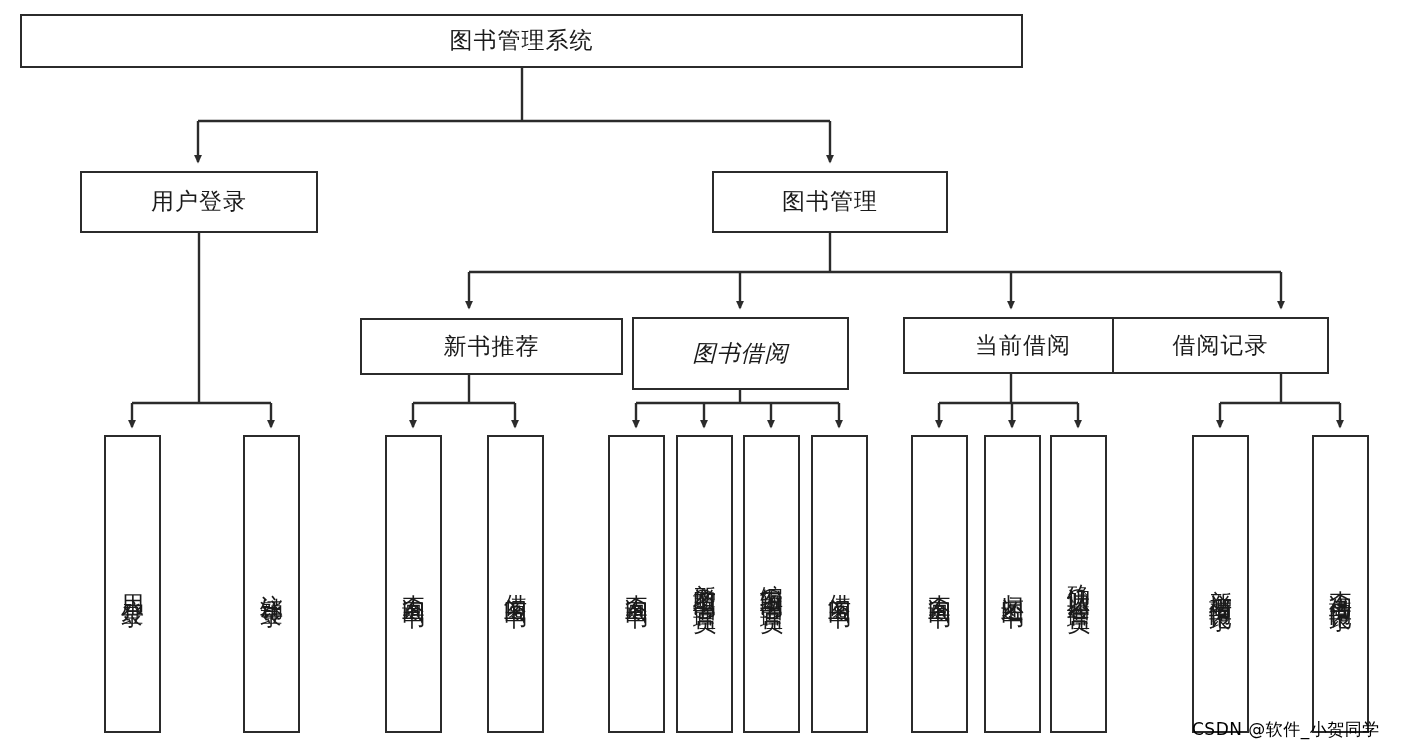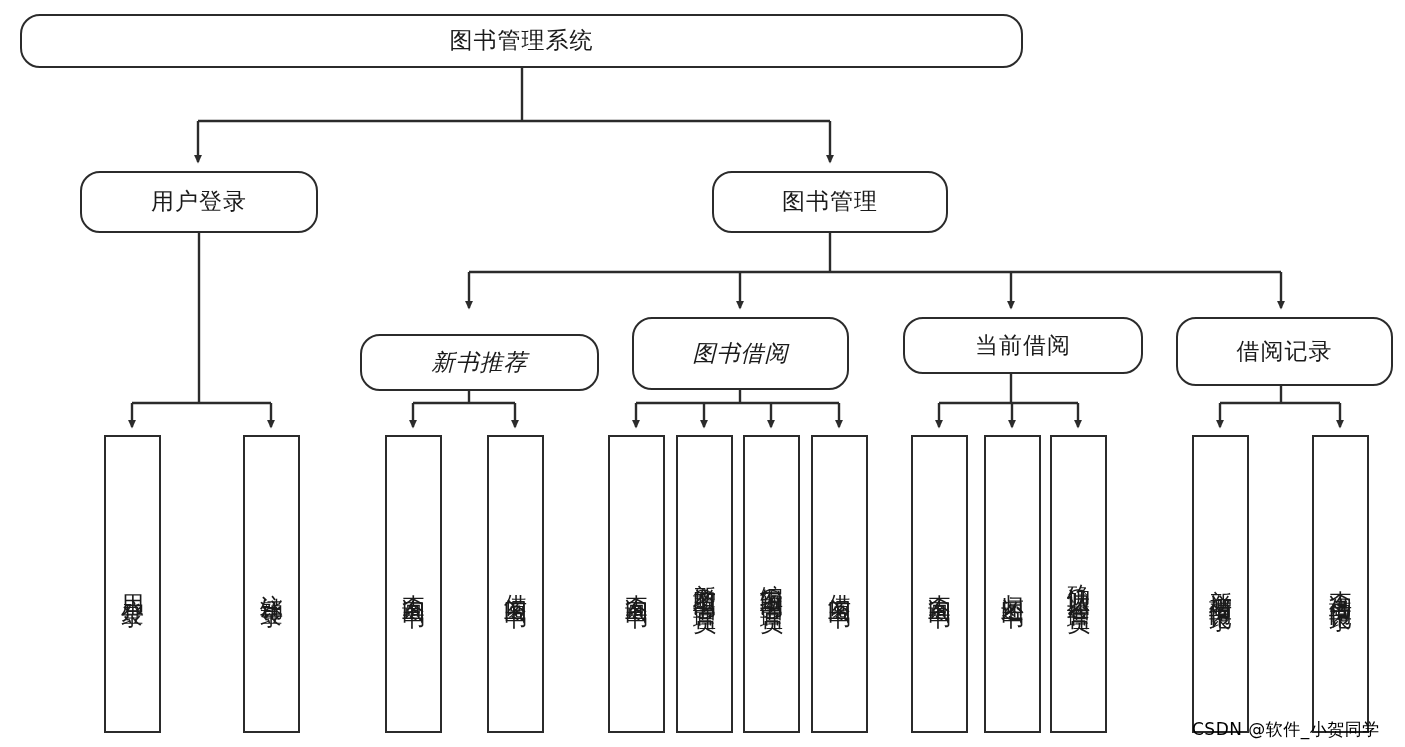--- a/index.html
+++ b/index.html
@@ -30,21 +30,20 @@
     border: 2px solid #2b2b2b;
     display: flex;
     align-items: center;
     justify-content: center;
     color: #1a1a1a;
   }
   .node-h {
     font-size: 23px;
     letter-spacing: 1px;
     line-height: 1.1;
-    border-radius: 20px;
   }
   .node-root {
     font-size: 23px;
   }
   .node-v {
     writing-mode: vertical-rl;
     text-orientation: upright;
     font-size: 23px;
     letter-spacing: 4px;
     line-height: 1;
@@ -125,30 +124,30 @@
       <span>图书管理系统</span>
     </div>
 
   <div class="node node-h" id="l2-0" style="left: 80px; top: 171px; width: 238px; height: 62px;">
       <span>用户登录</span>
     </div>
   <div class="node node-h" id="l2-1" style="left: 712px; top: 171px; width: 236px; height: 62px;">
       <span>图书管理</span>
     </div>
 
-  <div class="node node-h" id="l3-0" style="left: 360px; top: 334px; width: 239px; height: 57px; font-style: italic;">
+  <div class="node node-h" id="l3-0" style="left: 360px; top: 318px; width: 263px; height: 57px;">
       <span>新书推荐</span>
     </div>
   <div class="node node-h" id="l3-1" style="left: 632px; top: 317px; width: 217px; height: 73px; font-style: italic;">
       <span>图书借阅</span>
     </div>
   <div class="node node-h" id="l3-2" style="left: 903px; top: 317px; width: 240px; height: 57px;">
       <span>当前借阅</span>
     </div>
-  <div class="node node-h" id="l3-3" style="left: 1176px; top: 317px; width: 217px; height: 69px;">
+  <div class="node node-h" id="l3-3" style="left: 1112px; top: 317px; width: 217px; height: 57px;">
       <span>借阅记录</span>
     </div>
 
   <div id="leaf-host">
       <div class="node node-v" style="left: 104px; top: 435px; width: 57px; height: 298px;">
         <span class="vlabel">用户登录</span>
       </div>
       <div class="node node-v" style="left: 243px; top: 435px; width: 57px; height: 298px;">
         <span class="vlabel">注销登录</span>
       </div>

